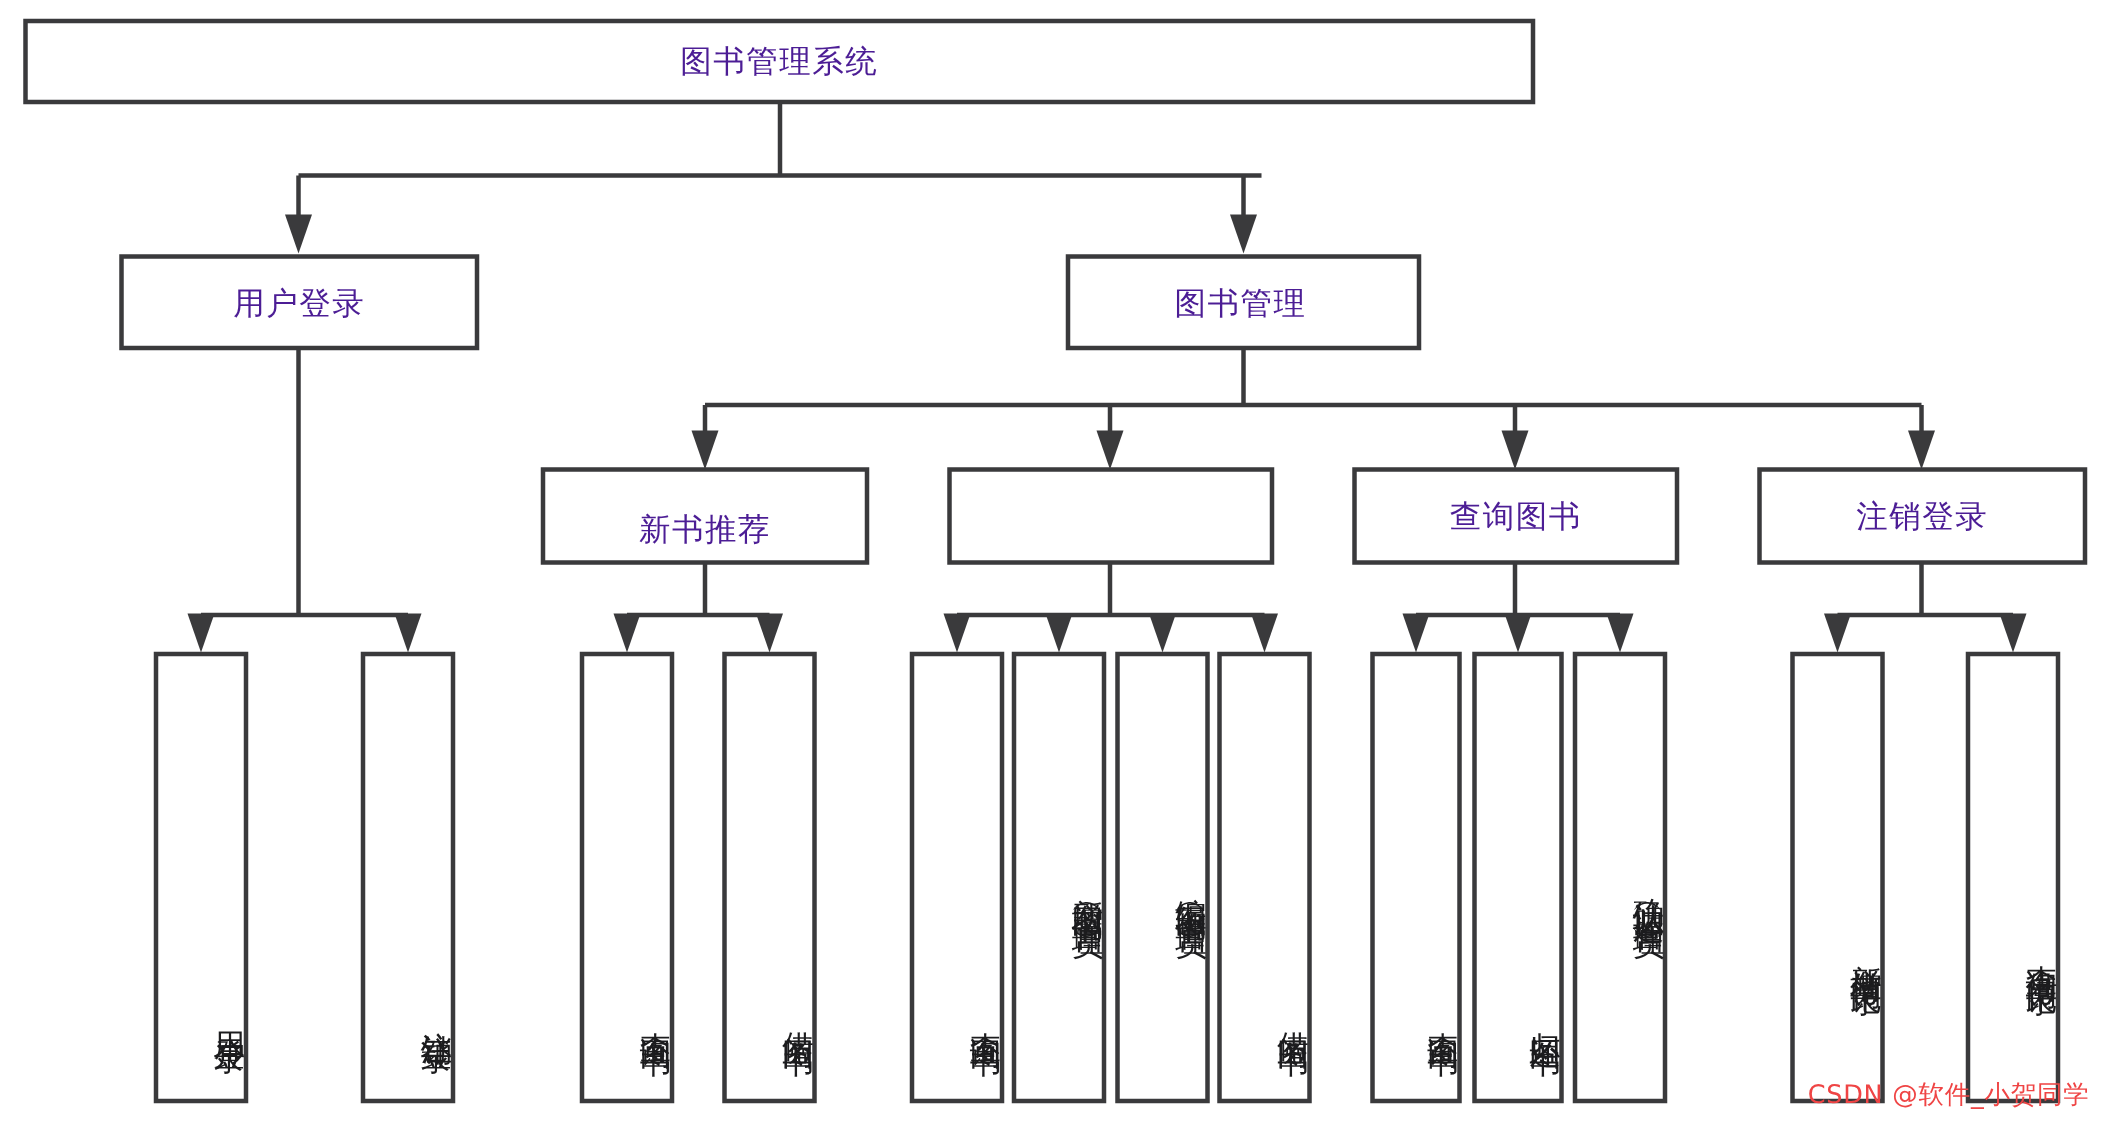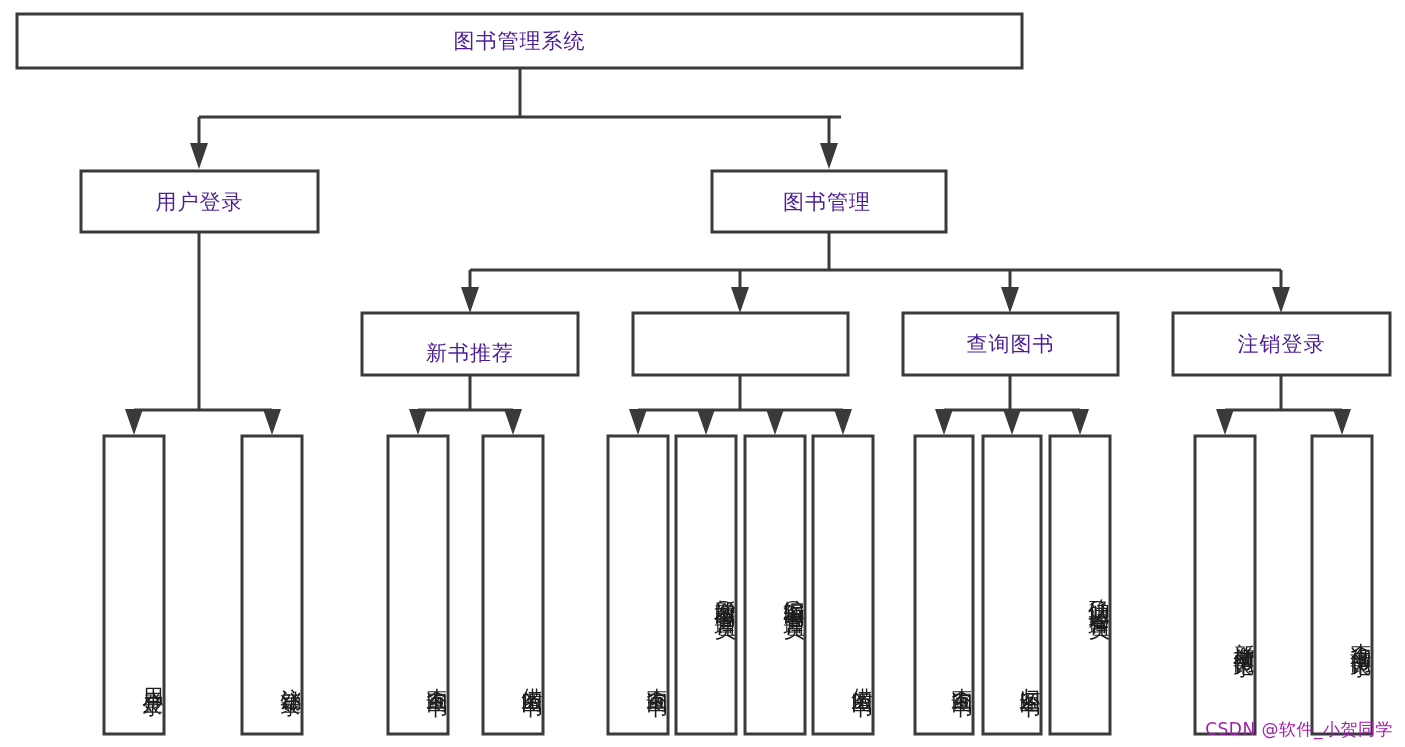--- a/index.html
+++ b/index.html
@@ -66,21 +66,21 @@
     letter-spacing: 1px;
     font-family: Liberation Mono, monospace;
     white-space: nowrap;
     pointer-events: none;
   }
   #watermark {
     position: absolute;
     right: 12px;
     bottom: 6px;
     font-size: 17px;
-    color: #a21caf;
+    color: #ef4444;
     font-family: "DejaVu Sans", "Liberation Sans", sans-serif;
     letter-spacing: 0.5px;
     white-space: nowrap;
   }
 </style>
 </head>
 <body>
 
 <div id="diagram-root">
 

